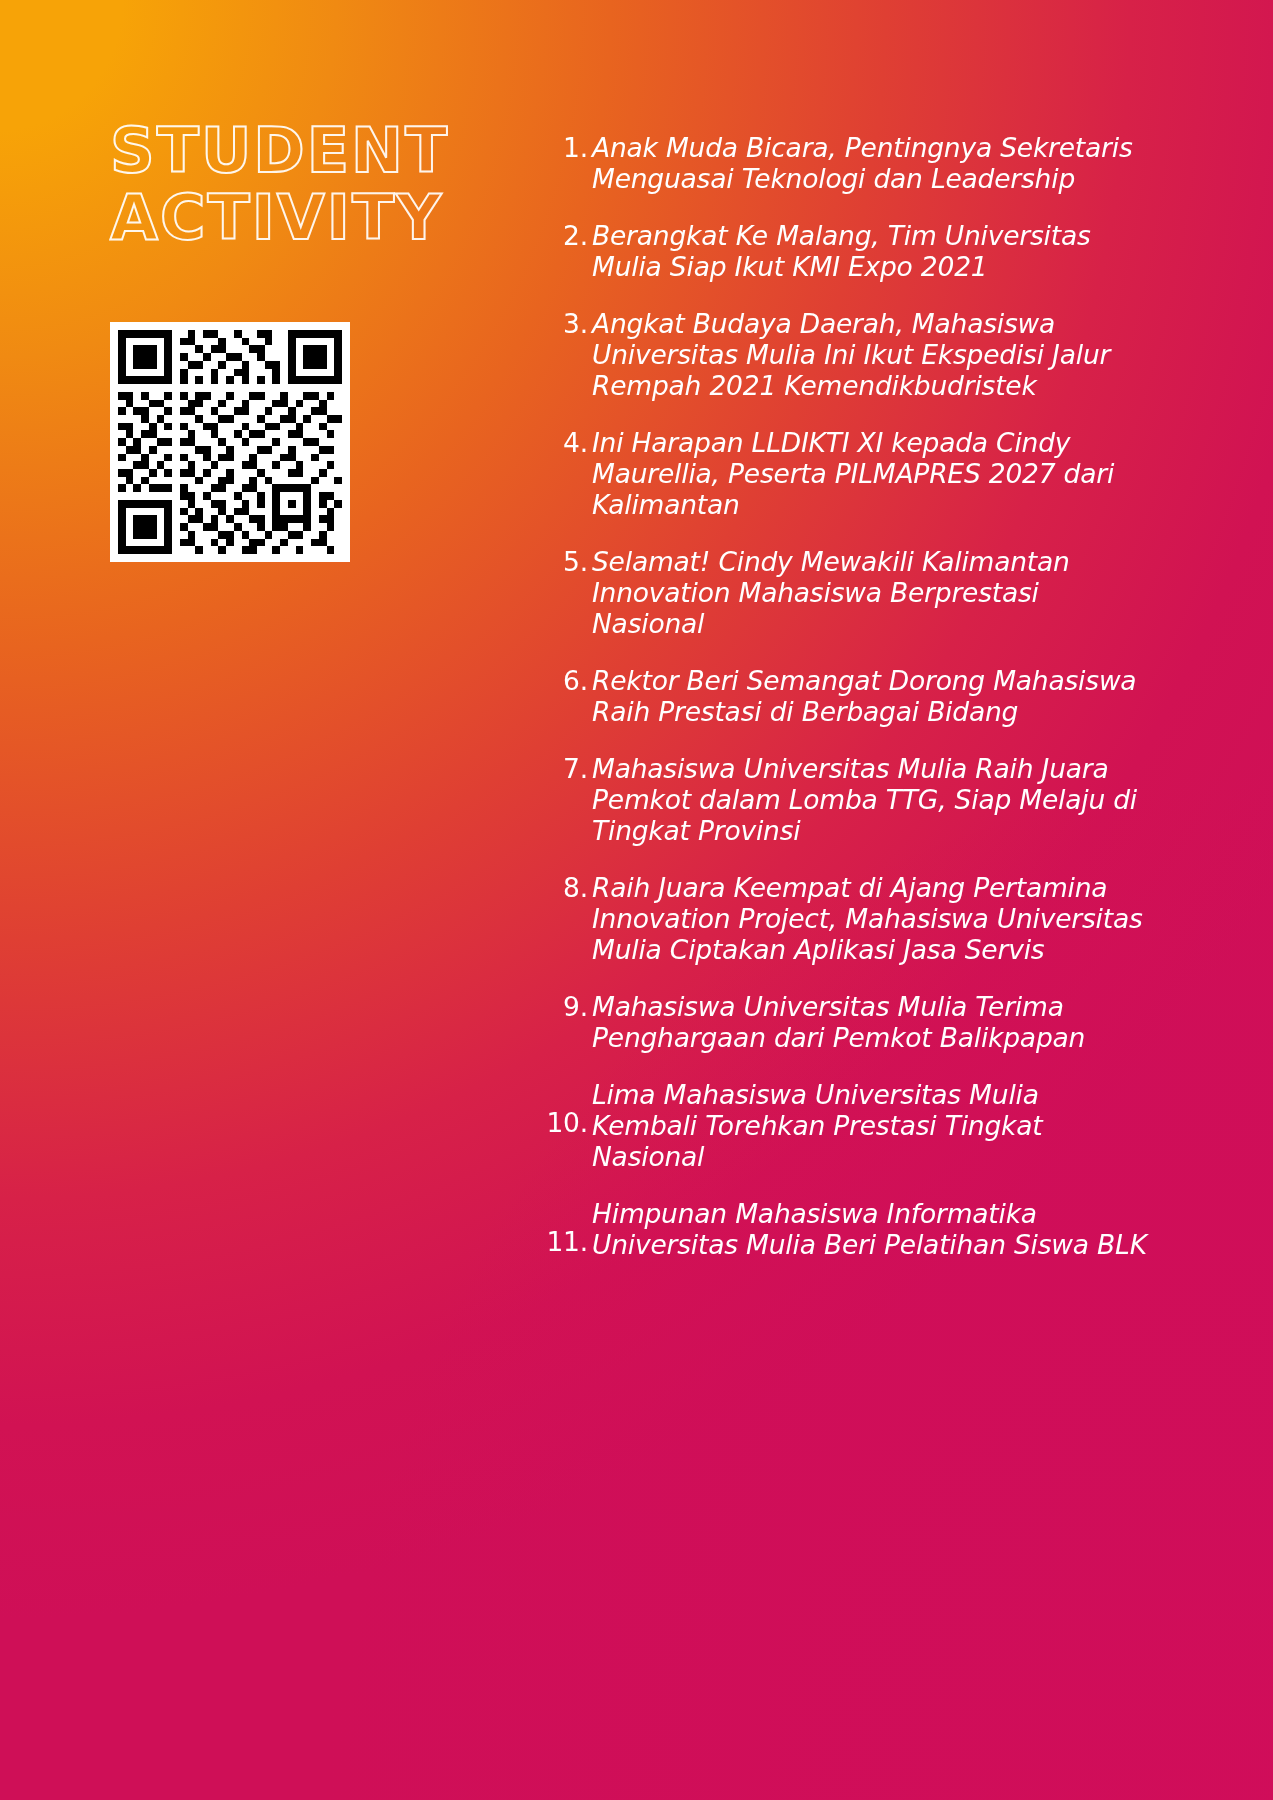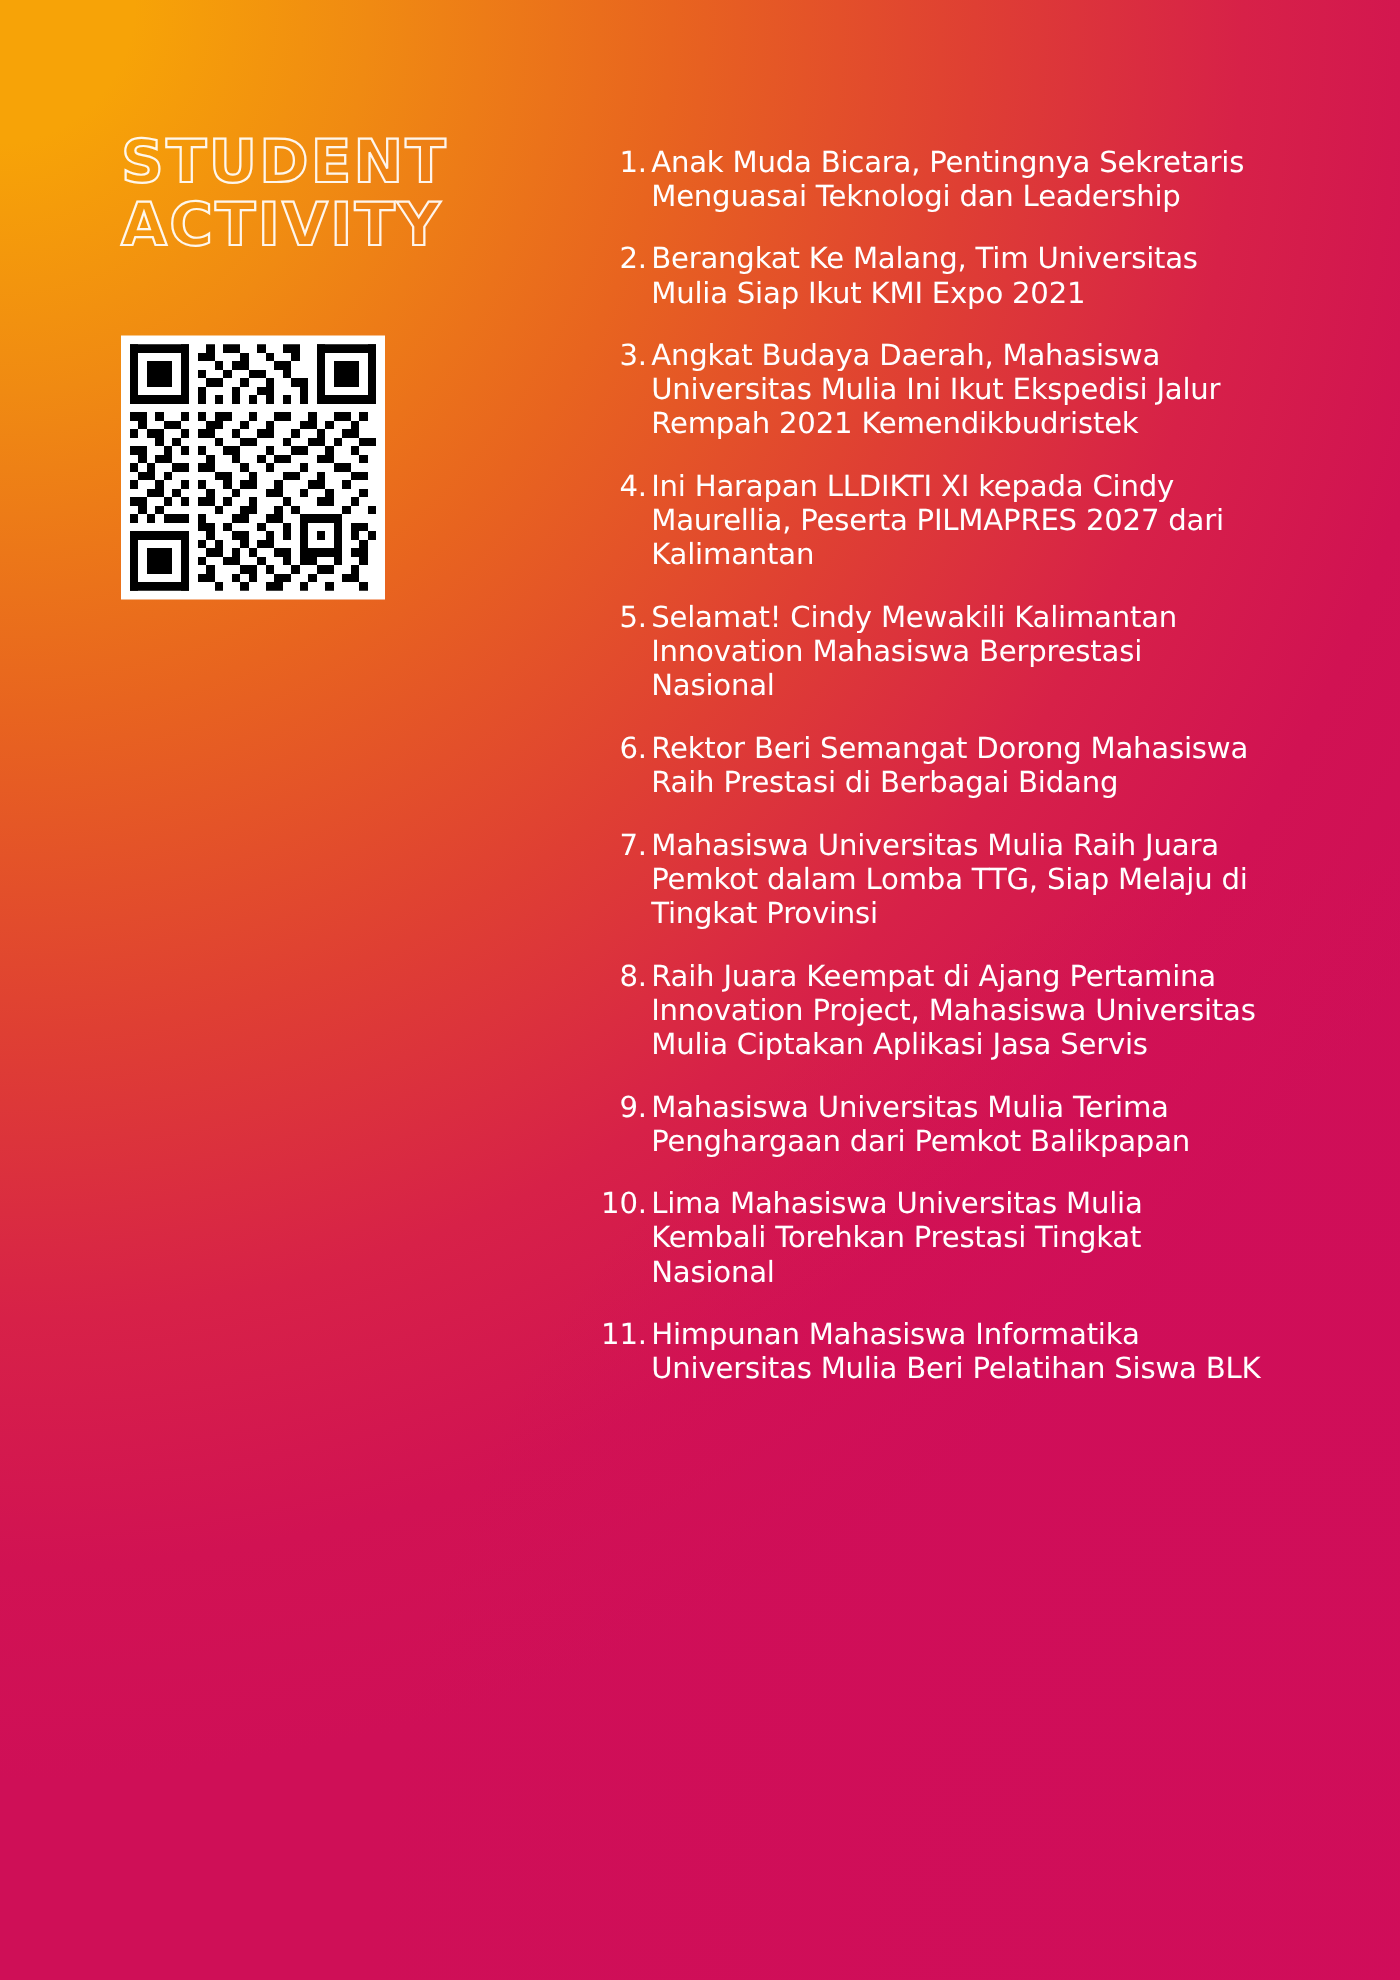--- a/index.html
+++ b/index.html
@@ -43,21 +43,21 @@
   .left-col {
     position: absolute;
     left: 110px;
     top: 118px;
     width: 360px;
   }
 
   .outline-title {
     font-family: "DejaVu Sans", sans-serif;
     font-weight: 700;
-    font-size: 54px;
+    font-size: 62px;
     line-height: 1.08;
     letter-spacing: 2px;
     color: transparent;
     -webkit-text-stroke: 2px rgba(255,255,255,0.92);
     text-shadow: none;
     margin: 0;
     white-space: pre-line;
   }
 
   .qr-wrap {
@@ -108,24 +108,26 @@
     width: 40px;
     text-align: right;
     color: #ffffff;
     font-family: "DejaVu Sans", sans-serif;
     font-size: 26.5px;
     line-height: 1.17;
   }
   ol.news-list li .num.wide {
     left: -6px;
     width: 46px;
+    margin-top: 28px;
   }
 
   ol.news-list li .txt {
     display: block;
+    font-style: italic;
   }
 </style>
 </head>
 <body>
 
 <div class="page">
   <div class="content">
 
     <div class="left-col">
       <h1 class="outline-title">STUDENT

